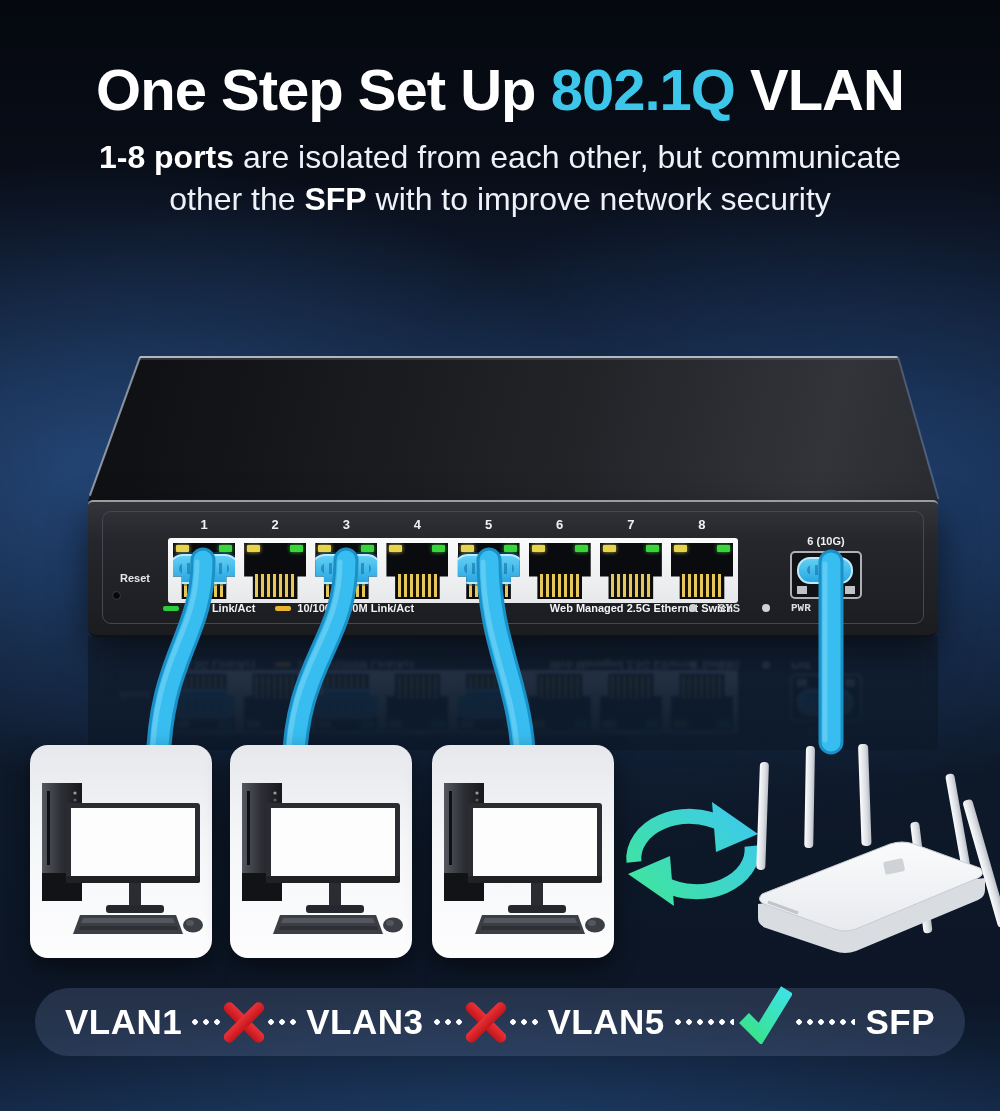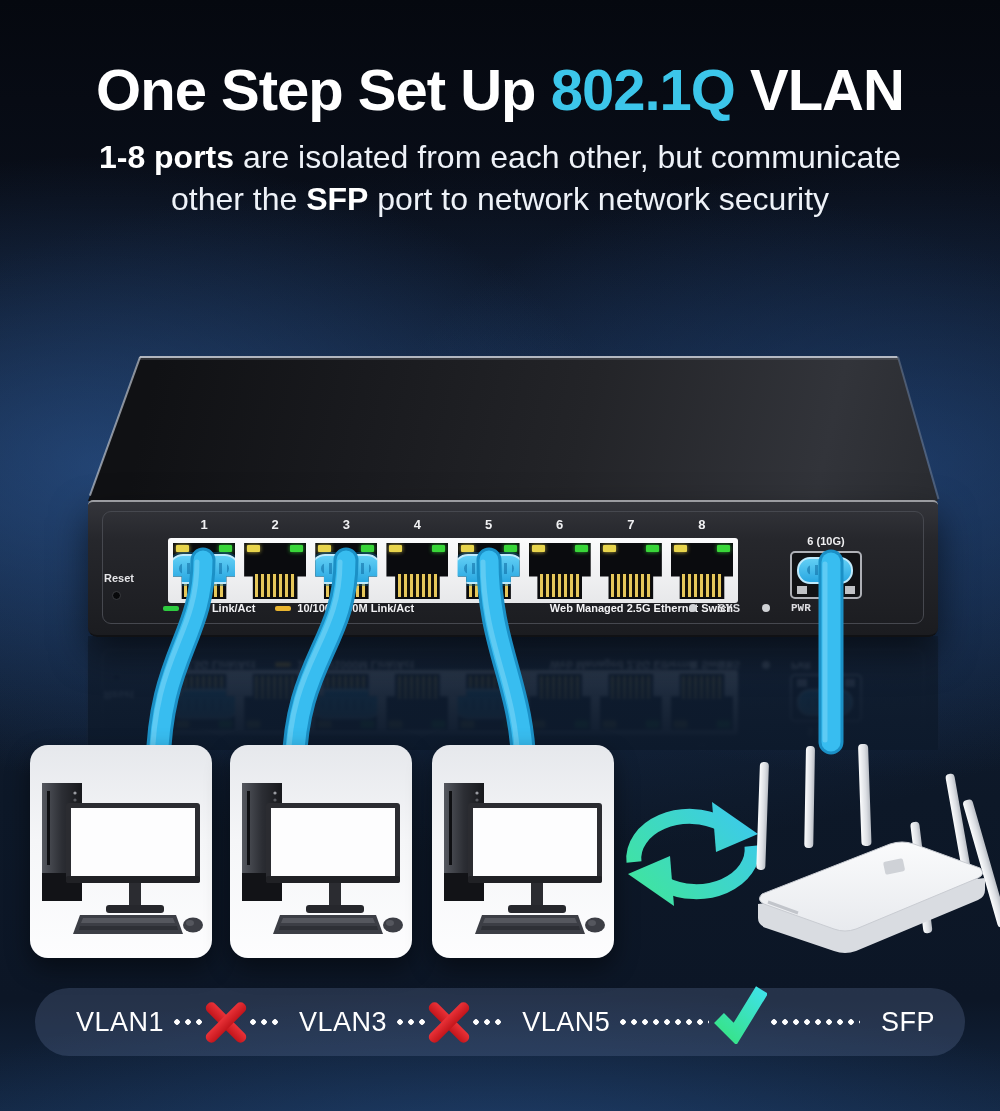--- a/index.html
+++ b/index.html
@@ -30,21 +30,21 @@
   .edge{position:absolute;width:2px;z-index:2;transform-origin:top left;}
   .edge.left{left:139px;top:357px;height:147px;background:rgba(205,210,220,.65);transform:rotate(19.9deg);}
   .edge.right{left:897px;top:357px;height:148px;background:rgba(150,156,166,.4);transform:rotate(-15.9deg);}
   .switch-front{
     position:absolute;left:88px;top:500px;width:850px;height:133px;z-index:3;
     background:linear-gradient(180deg,#34353b 0%,#26272c 28%,#1b1c20 100%);
     border-top:2px solid #9b9ca1;border-bottom:2px solid #101114;
     border-radius:5px 5px 9px 9px;box-shadow:0 16px 36px rgba(0,0,0,.55);
   }
   .panel-outline{position:absolute;inset:9px 14px 11px 14px;border:1px solid #46484f;border-radius:9px;}
-  .reset{position:absolute;left:16px;top:70px;font-size:11px;font-weight:700;color:#e6e6e9;}
+  .reset{position:absolute;left:16px;top:70px;font-size:11px;font-weight:700;color:#e6e6e9;padding-left:16px;}
   .reset-hole{position:absolute;left:24px;top:89px;width:7px;height:7px;border-radius:50%;background:#08090b;border:1px solid #3a3c40;}
   .port-strip{
     position:absolute;left:80px;top:36px;width:570px;height:65px;border-radius:3px;
     background:linear-gradient(180deg,#fbfbfc,#e7e8ea);
     display:flex;justify-content:space-between;align-items:flex-end;padding:0 5px;box-sizing:border-box;
   }
   .port{position:relative;width:62px;height:56px;margin-bottom:4px;}
   .port-num{position:absolute;top:-26px;width:100%;text-align:center;font-size:13px;font-weight:700;color:#f0f0f2;}
   .rj45{
     position:absolute;inset:0;background:#0a0b0e;
@@ -90,42 +90,42 @@
     background:linear-gradient(180deg,#e6e8ec 0%,#f5f6f8 45%,#fdfdfe 100%);
     box-shadow:0 10px 24px rgba(0,0,0,.45);}
   .card.c1{left:30px;} .card.c2{left:230px;} .card.c3{left:432px;}
   .card svg{position:absolute;inset:0;}
   
   .exchange{position:absolute;left:618px;top:790px;width:152px;height:130px;z-index:6;}
   .router{position:absolute;left:738px;top:732px;width:262px;height:240px;z-index:6;}
   
   .bar{position:absolute;left:35px;top:988px;width:930px;height:68px;border-radius:34px;z-index:7;
     background:rgba(96,116,156,.30);display:flex;align-items:center;padding:0 30px;box-sizing:border-box;}
-  .bar-label{font-size:27px;font-weight:400;color:#ffffff;letter-spacing:.5px;white-space:nowrap;margin-left:11px;}
+  .bar-label{font-size:35px;font-weight:700;color:#ffffff;letter-spacing:.5px;white-space:nowrap;}
   .seg{display:flex;align-items:center;margin:0 10px;}
   .seg.short{width:104px;} .seg.long{flex:1;}
   .dots{flex:1;height:6px;min-width:18px;
     background:radial-gradient(circle 3px at 3px 3px,#ffffff 2.5px,rgba(255,255,255,0) 3px);
     background-size:11px 6px;background-repeat:repeat-x;}
   .cross{position:relative;width:44px;height:46px;flex:0 0 auto;margin:0 2px;}
   .cross i{position:absolute;left:-4px;top:18px;width:52px;height:11px;border-radius:5px;
     background:linear-gradient(180deg,#ea3238,#c3151b);}
   .cross i:first-child{transform:rotate(45deg);} .cross i:last-child{transform:rotate(-45deg);}
   .check{flex:0 0 auto;margin:-18px 4px 0 4px;}
 </style>
 </head>
 <body>
 
 <div class="canvas">
 
   <div class="hero">
     <div class="title"><span>One Step Set Up </span><span class="hl">802.1Q</span><span> VLAN</span></div>
     <div class="subtitle">
       <div><b>1-8 ports</b><span> are isolated from each other, but communicate</span></div>
-      <div><span>other the </span><b>SFP</b><span> port to network network security</span></div>
+      <div><span>other the </span><b>SFP</b><span> with to improve network security</span></div>
     </div>
   </div>
 
   <div class="switch-top"></div>
   <div class="edge left"></div>
   <div class="edge right"></div>
 
   <div class="switch-front">
     <div class="panel-outline"></div>
     <div class="reset">Reset</div>

